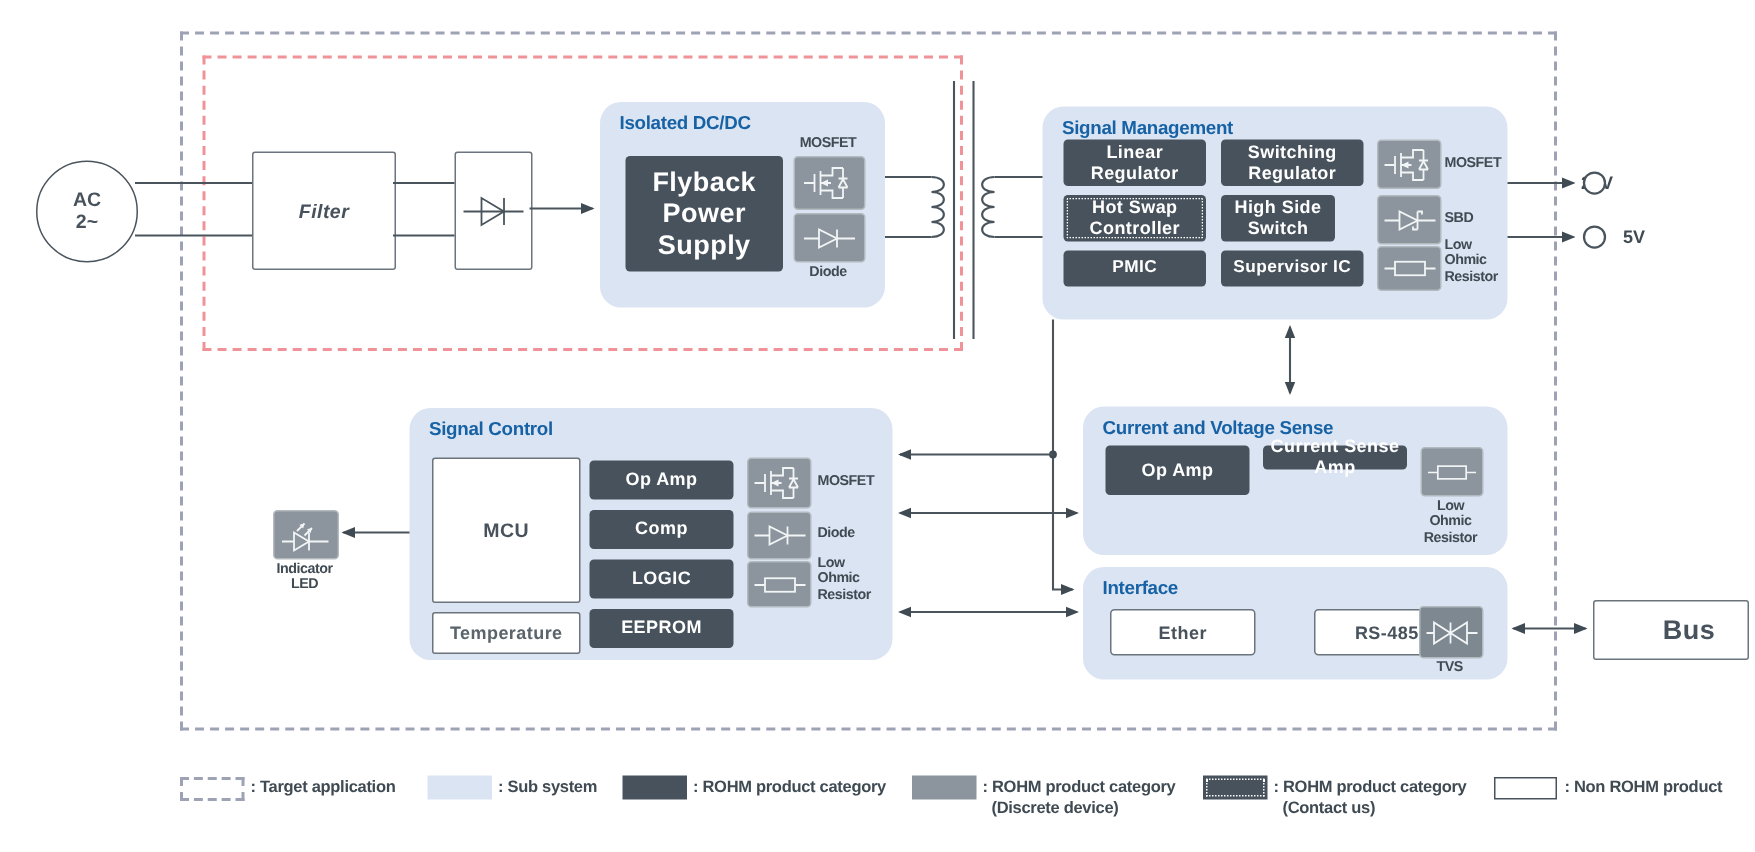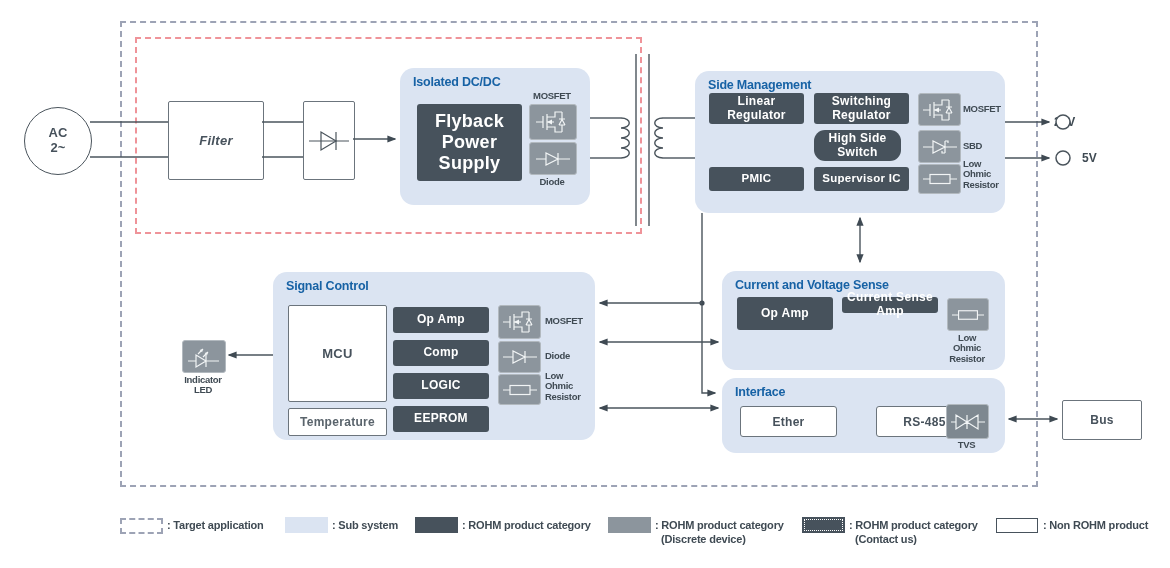--- a/index.html
+++ b/index.html
@@ -77,27 +77,29 @@
     </svg>
   </div>
   <div class="ibox" style="left:529px;top:142px;width:46px;height:31px;">
     <svg class="icon-svg" width="36" height="20" viewBox="0 0 36 20">
       <path d="M1,10 H11 M11,4 V16 L23,10 Z M23,4 V16 M23,10 H35"></path>
     </svg>
   </div>
   <div class="ilabel" style="left:522px;top:177px;width:60px;text-align:center;">Diode</div>
 
   <div class="abs panel" style="left:695px;top:71px;width:310px;height:142px;">
-    <div class="ptitle">Side Management</div>
+    <div class="ptitle">Signal Management</div>
   </div>
   <div class="blk" style="left:709px;top:93px;width:95px;height:31px;">Linear
 Regulator</div>
   <div class="blk" style="left:814px;top:93px;width:95px;height:31px;">Switching
 Regulator</div>
-  <div class="blk" style="left:814px;top:130px;width:87px;height:31px;border-radius:11px;">High Side
+  <div class="blk dotted" style="left:709px;top:130px;width:95px;height:31px;">Hot Swap
+Controller</div>
+  <div class="blk" style="left:814px;top:130px;width:76px;height:31px;">High Side
 Switch</div>
   <div class="blk" style="left:709px;top:167px;width:95px;height:24px;font-size:11.5px;">PMIC</div>
   <div class="blk" style="left:814px;top:167px;width:95px;height:24px;font-size:11.5px;">Supervisor IC</div>
   <div class="ibox" style="left:918px;top:93px;width:41px;height:31px;">
     <svg class="icon-svg" width="36" height="24" viewBox="0 0 36 24">
       <path d="M1,12 H8 M8,6 V18 M12,4 V20 M12,7 H20 V2 H27 M12,17 H20 V22 H27 M12,12 H19"></path>
       <path class="fillhead" d="M12,12 L17,9.6 L17,14.4 Z"></path>
       <path d="M27,2 V9 M27,15 V22 M24,9 H30 M24,15 H30 M24,15 L27,9.5 L30,15"></path>
     </svg>
   </div>
@@ -194,21 +196,21 @@
   <div class="wbox" style="left:843px;top:406px;width:95px;height:29px;border-radius:3px;margin-left:33px;">
     <span>RS-485</span>
   </div>
   <div class="ibox dark" style="left:946px;top:404px;width:41px;height:33px;">
     <svg class="icon-svg" width="36" height="24" viewBox="0 0 36 24">
       <path d="M1,12 H6 M6,5 V19 L17,12 Z M17,5 V19 M28,5 V19 L17,12 Z M28,12 H35"></path>
     </svg>
   </div>
   <div class="ilabel" style="left:946px;top:440px;width:41px;text-align:center;">TVS</div>
 
-  <div class="wbox" style="left:1062px;top:400px;width:78px;height:38px;font-size:12px;">
+  <div class="wbox" style="left:1062px;top:400px;width:78px;height:38px;font-size:18px;padding-left:24px;">
     <span>Bus</span>
   </div>
 
   <div class="sw sw-target abs" style="left:120px;top:518px;"></div>
   <div class="legend-label" style="left:167px;top:519px;">: Target application</div>
   <div class="sw sw-subsystem abs" style="left:285px;top:517px;"></div>
   <div class="legend-label" style="left:332px;top:519px;">: Sub system</div>
   <div class="sw sw-rohm abs" style="left:415px;top:517px;"></div>
   <div class="legend-label" style="left:462px;top:519px;">: ROHM product category</div>
   <div class="sw sw-discrete abs" style="left:608px;top:517px;"></div>

